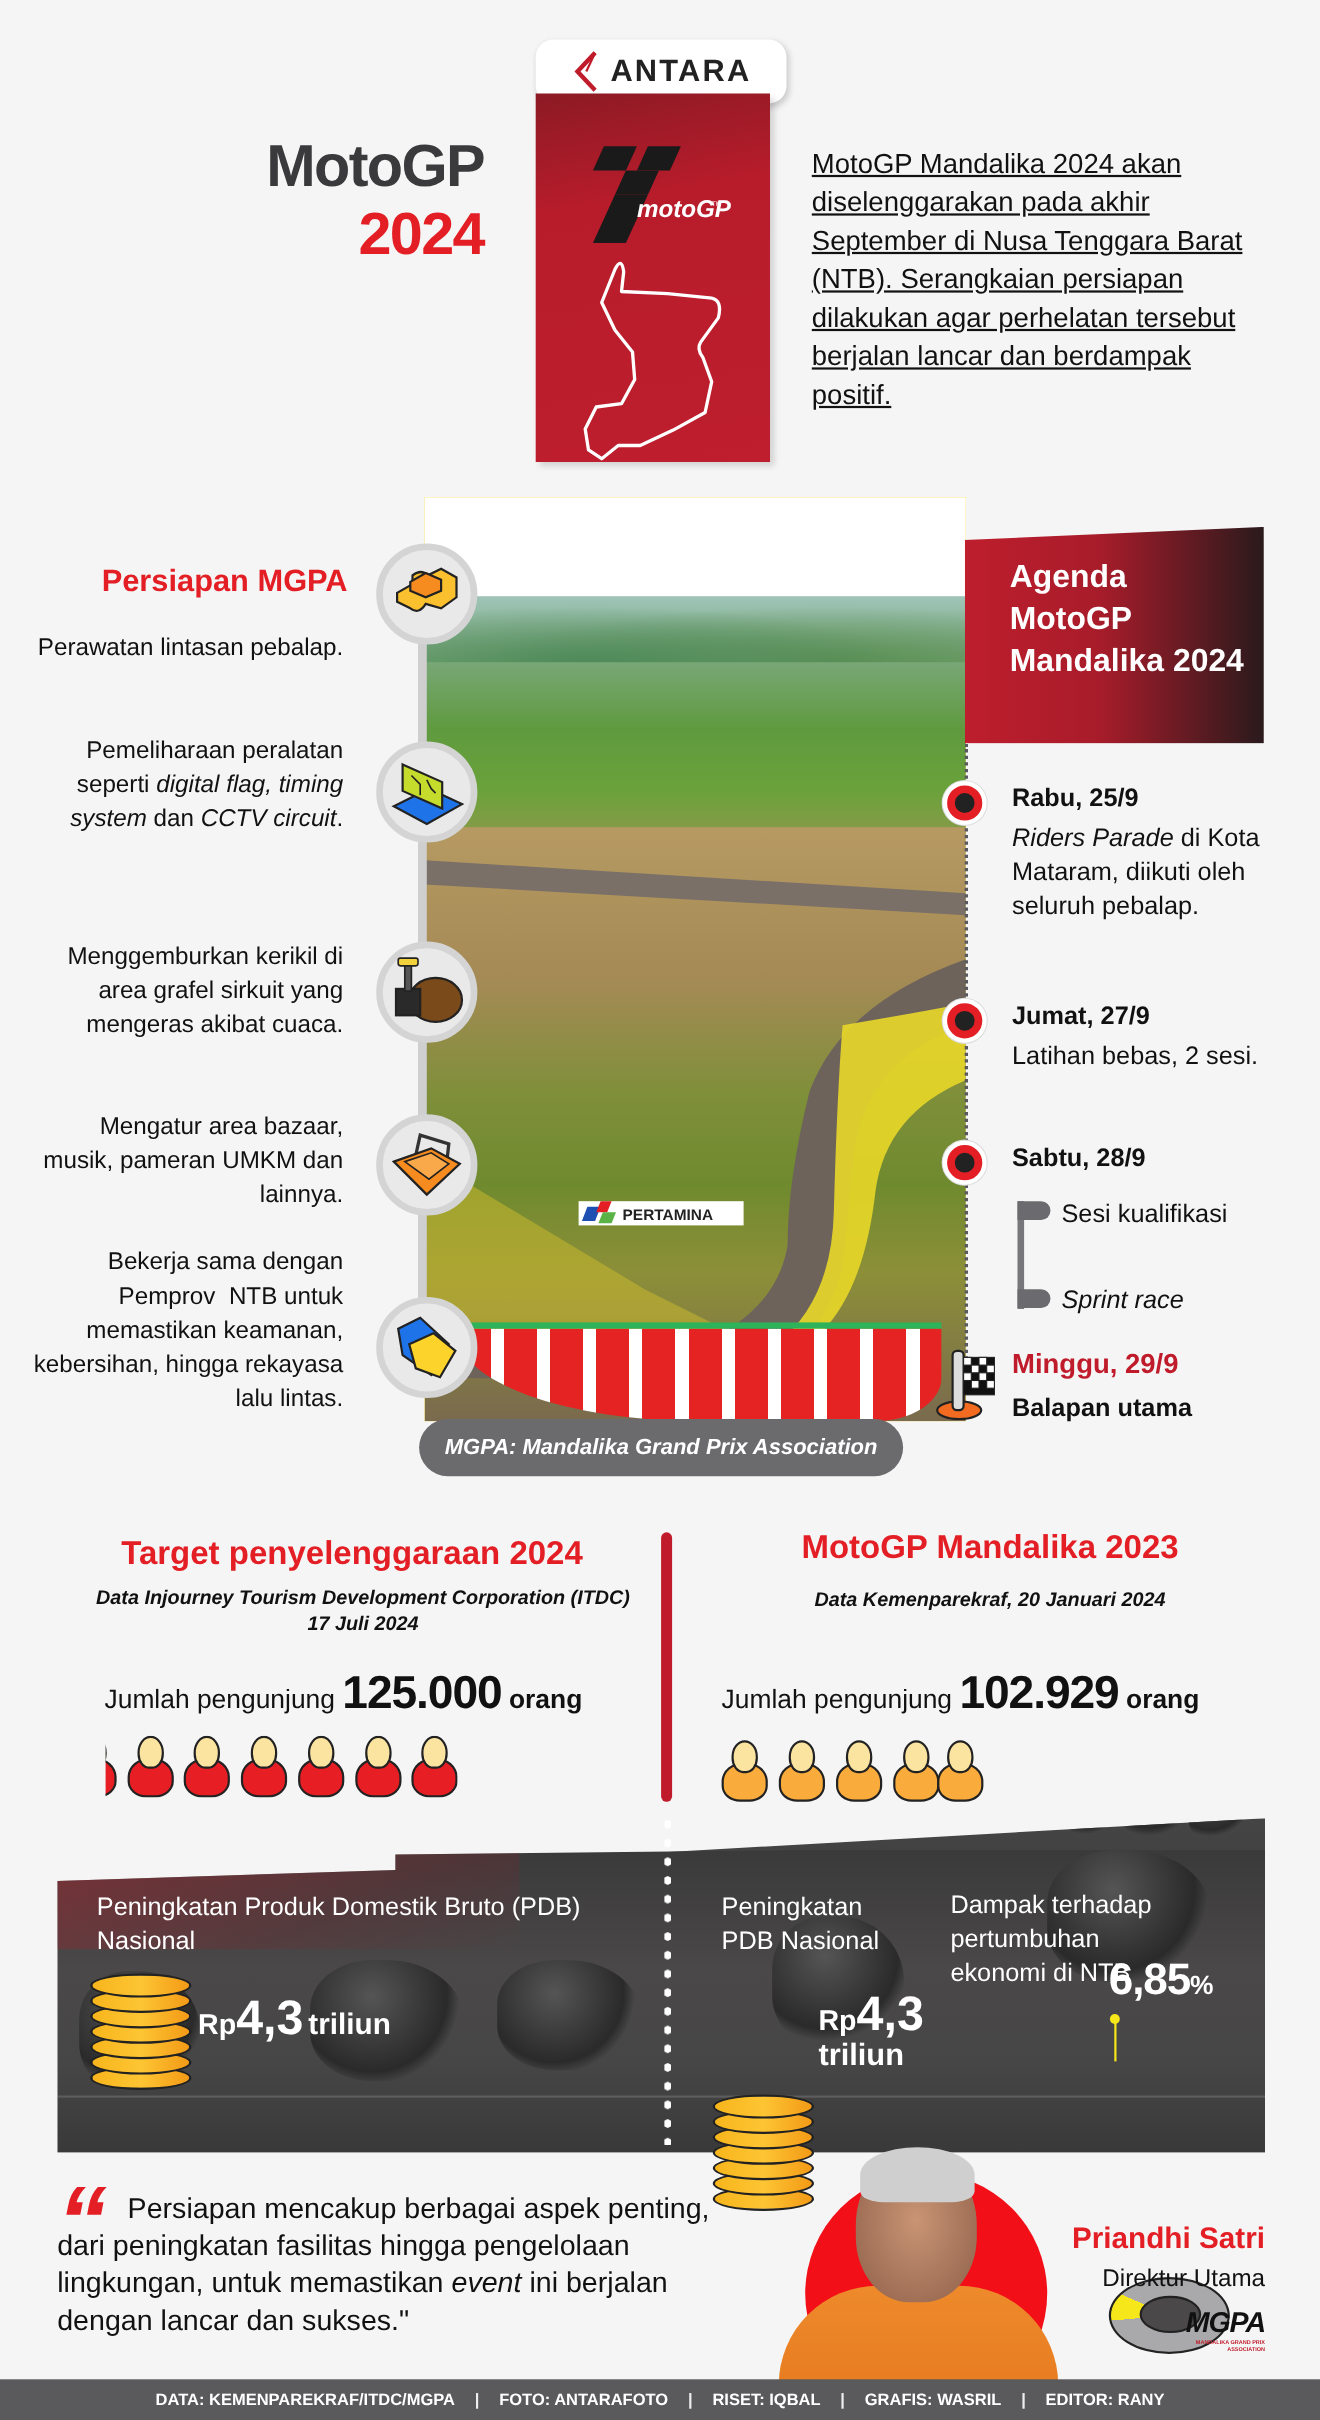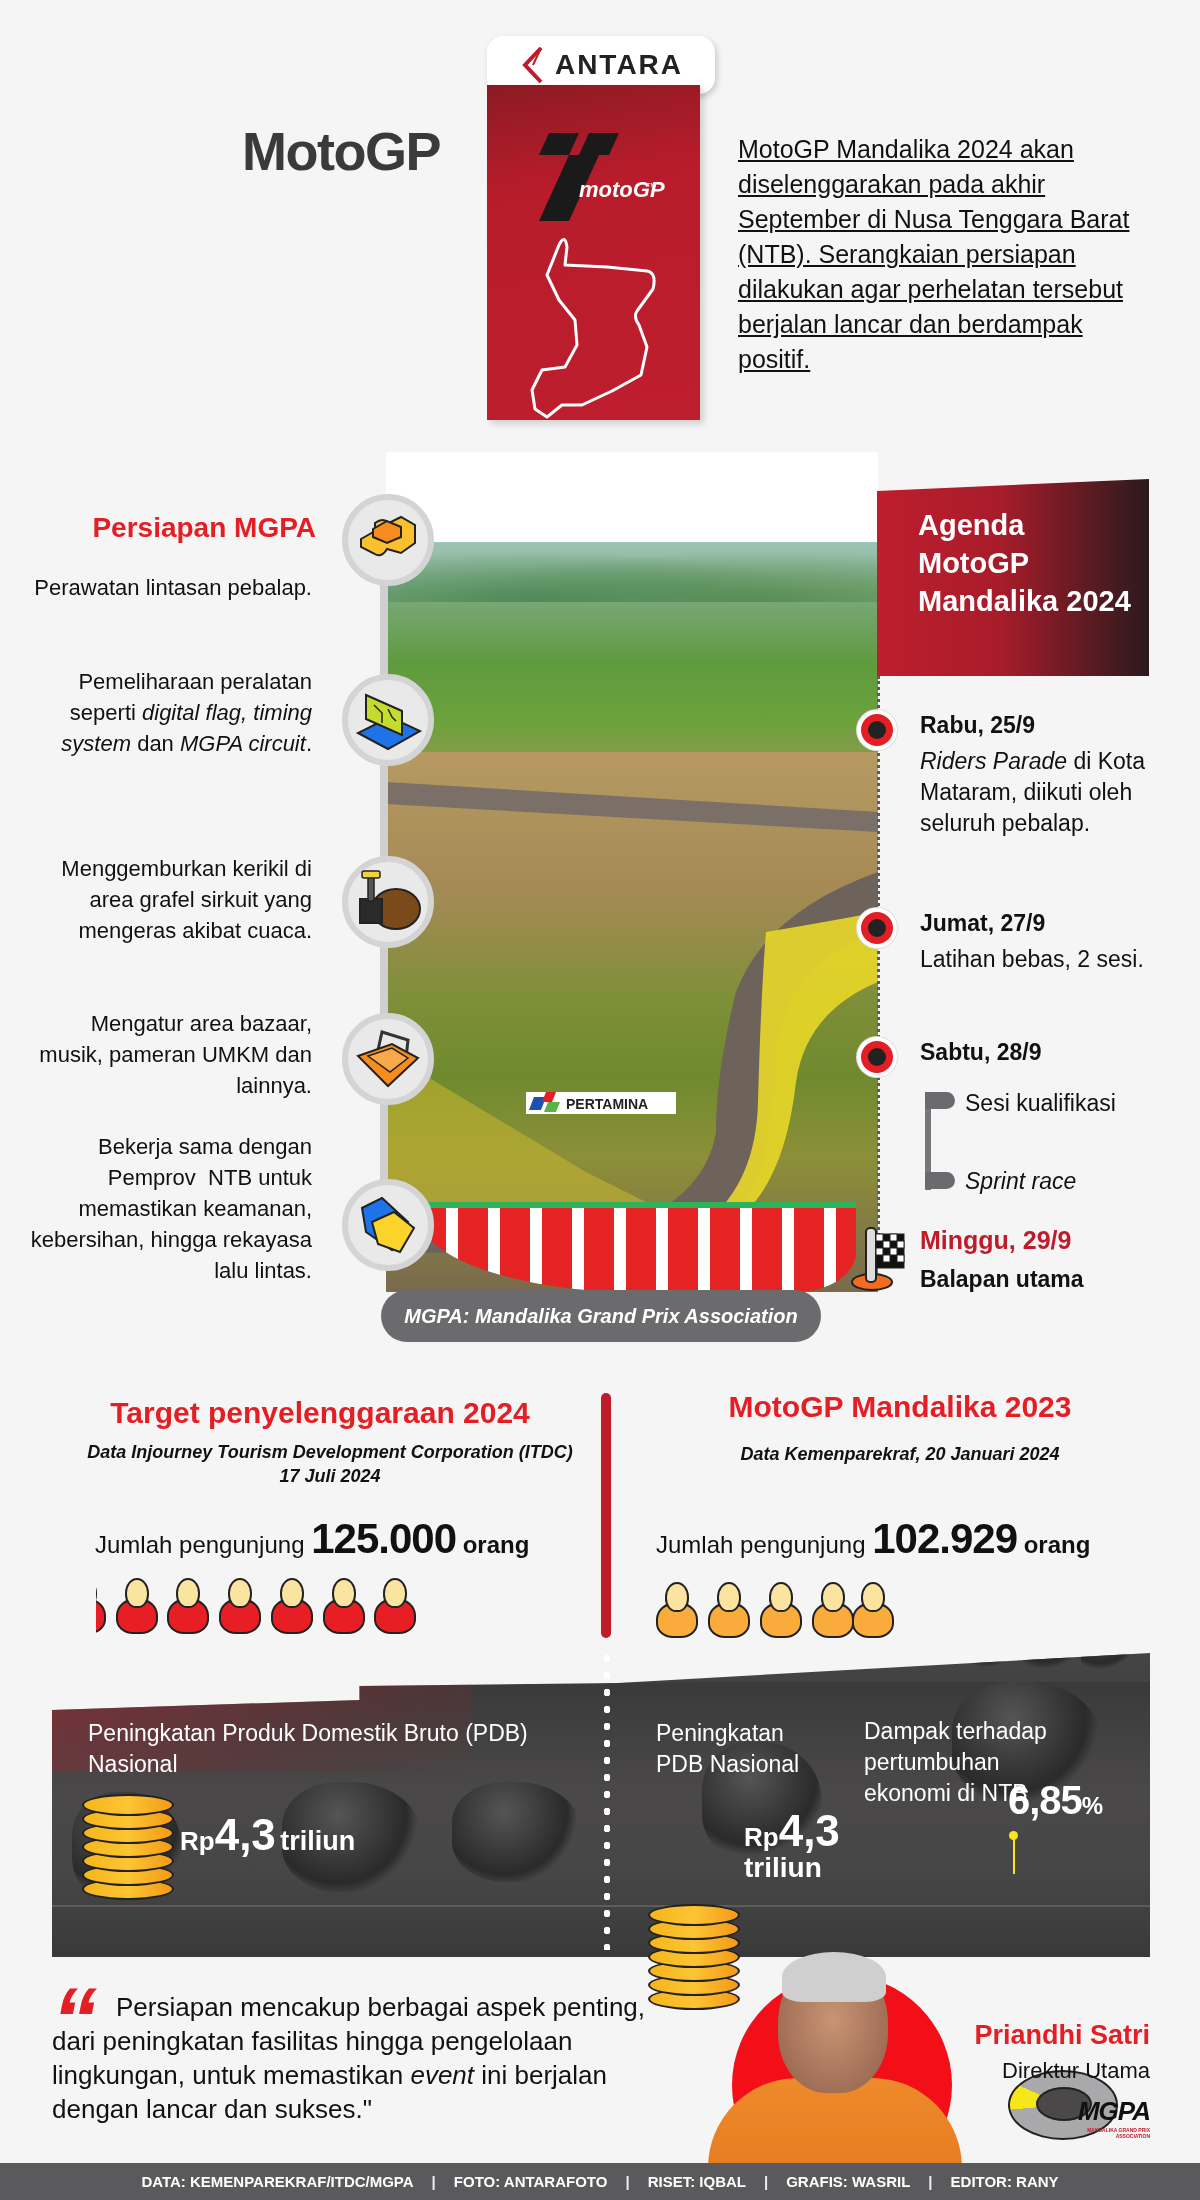--- a/index.html
+++ b/index.html
@@ -116,20 +116,21 @@
 <div class="abs antara-tab">
   <svg width="30" height="38" viewBox="0 0 30 38">
     <path d="M22 2 L6 19 L22 36" fill="none" stroke="#c01b2a" stroke-width="4"></path>
     <path d="M22 2 L14 19" fill="none" stroke="#c01b2a" stroke-width="2"></path>
   </svg>
   <span class="antara-text">ANTARA</span>
 </div>
 
 <div class="abs title-block">
   <span class="title-dark">MotoGP</span>
+  <span class="title-red">2024</span>
 </div>
 
 <div class="abs banner">
   <svg width="213" height="335" viewBox="0 0 213 335">
     <g fill="#1a1a1a">
       <polygon points="62,48 92,48 82,70 52,70"></polygon>
       <polygon points="102,48 132,48 122,70 92,70"></polygon>
       <polygon points="82,70 112,70 102,92 72,92"></polygon>
       <polygon points="72,92 102,92 92,114 62,114"></polygon>
       <polygon points="62,114 92,114 82,136 52,136"></polygon>
@@ -160,21 +161,21 @@
     </g>
   </svg>
   <div class="photo-curb"></div>
 </div>
 
 <div class="abs left-rail"></div>
 
 <div class="abs mgpa-heading">Persiapan MGPA</div>
 
 <p class="abs prep-list" style="top:572px">Perawatan lintasan pebalap.</p>
-<p class="abs prep-list" style="top:666px">Pemeliharaan peralatan seperti <i>digital flag, timing system</i> dan <i>MGPA circuit</i>.</p>
+<p class="abs prep-list" style="top:666px">Pemeliharaan peralatan seperti <i>digital flag, timing system</i> dan <i>CCTV circuit</i>.</p>
 <p class="abs prep-list" style="top:853px">Menggemburkan kerikil di area grafel sirkuit yang mengeras akibat cuaca.</p>
 <p class="abs prep-list" style="top:1008px">Mengatur area bazaar, musik, pameran UMKM dan lainnya.</p>
 <p class="abs prep-list" style="top:1131px">Bekerja sama dengan Pemprov&nbsp; NTB untuk memastikan keamanan, kebersihan, hingga rekayasa lalu lintas.</p>
 
 <div class="abs prep-icon" style="top:494px">
   <svg width="70" height="62" viewBox="0 0 70 62">
       <path d="M8 30 L22 22 L22 14 Q30 8 36 14 L48 8 L62 16 L62 34 L48 44 L34 40 Q28 50 20 44 L8 38 Z" fill="#fbc02d" stroke="#222" stroke-width="2"></path>
       <path d="M20 20 L34 12 L48 18 L48 28 L34 34 L20 28 Z" fill="#f68b1f" stroke="#222" stroke-width="2"></path>
     </svg>
 </div>

